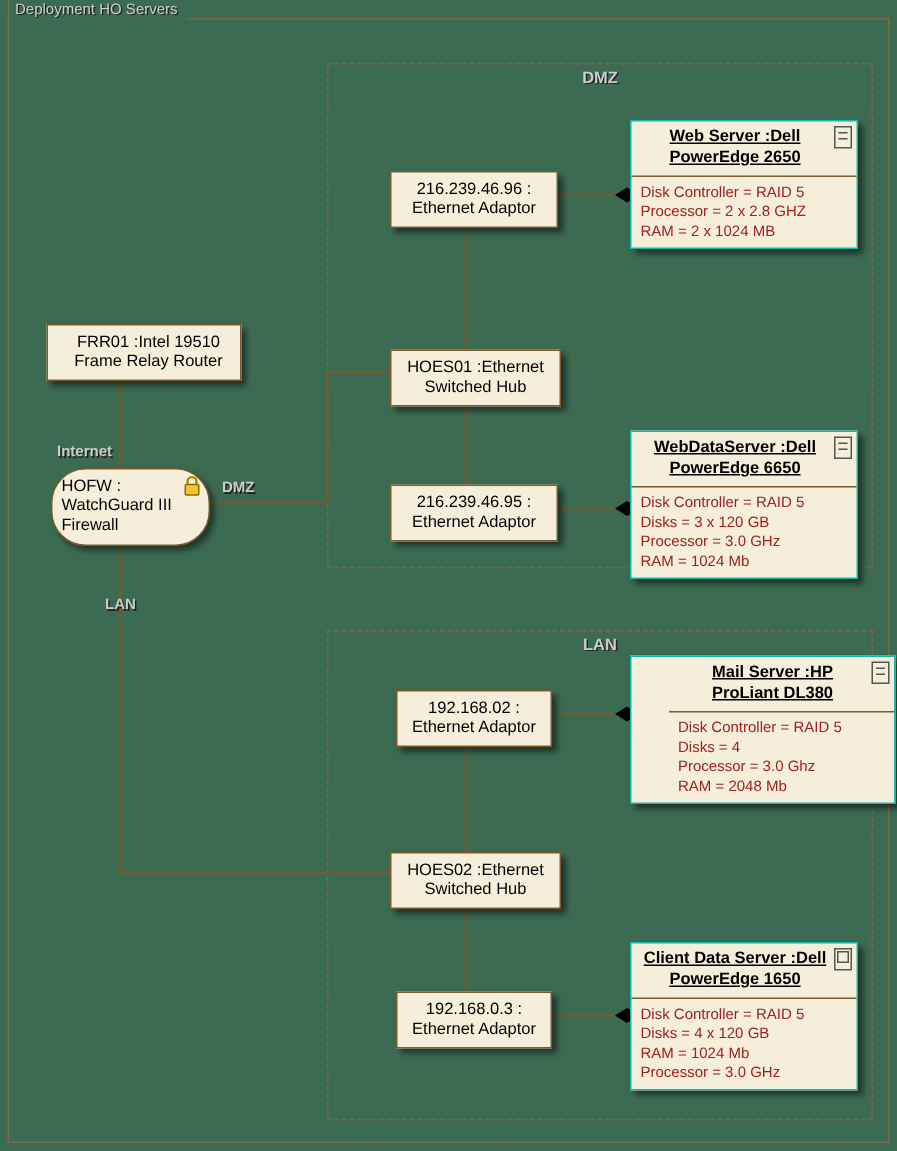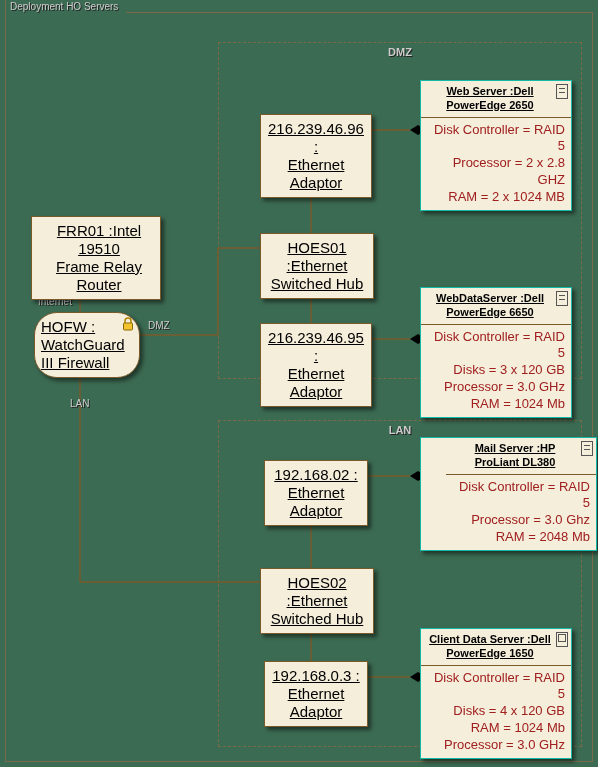--- a/index.html
+++ b/index.html
@@ -52,23 +52,22 @@
   }
   .box {
     position: absolute;
     background: #f5eedb;
     border: 1px solid #7a5a2a;
     box-shadow: 3px 3px 4px rgba(0,0,0,0.5);
     padding: 5px 6px 5px 6px;
     text-align: center;
   }
   .box .title {
-    font-size: 15px;
+    font-size: 11px;
     font-weight: normal;
-    text-decoration: underline;
     line-height: 1.2;
   }
   .server {
     position: absolute;
     background: #f5eedb;
     border: 1px solid #14b8a6;
     box-shadow: 3px 3px 4px rgba(0,0,0,0.5);
   }
   .server .hdr {
     border-bottom: 1px solid #7a5a2a;
@@ -103,29 +102,29 @@
   .server .icon.pc::before {
     content:"";
     position:absolute;
     left:1px; right:1px;
     top:1px;
     height:6px;
     border:1px solid #555;
   }
   .server .tags {
     padding: 4px 6px;
-    font-size: 13px;
+    font-size: 10px;
     color: #a02020;
     line-height: 1.3;
-    text-align: right;
+    text-align: left;
   }
   .assoc-label {
     position: absolute;
     font-size: 10px;
-    font-weight: normal;
+    font-weight: bold;
     color: #ccc;
     text-shadow: 1px 1px 0 #222;
   }
   .lock {
     position: absolute;
     width: 14px;
     height: 14px;
   }
   .lock svg { width:14px; height:14px; }
   svg.wires {
@@ -256,20 +255,21 @@
   <div class="box" style="left:264px; top:661px; width:90px;">
     <div class="title"><span>192.168.0.3 :</span><br><span>Ethernet Adaptor</span></div>
   </div>
 
   <div class="server" style="left:420px; top:437px; width:150px;padding-left:25px;">
     <div class="hdr"><span>Mail Server :HP</span><br><span>ProLiant DL380</span>
       <div class="icon node"></div>
     </div>
     <div class="tags">
       <div>Disk Controller = RAID 5</div>
+      <div>Disks = 4</div>
       <div>Processor = 3.0 Ghz</div>
       <div>RAM = 2048 Mb</div>
     </div>
   </div>
 
   <div class="server" style="left:420px; top:628px; width:150px;">
     <div class="hdr"><span>Client Data Server :Dell</span><br><span>PowerEdge 1650</span>
       <div class="icon pc"></div>
     </div>
     <div class="tags">

